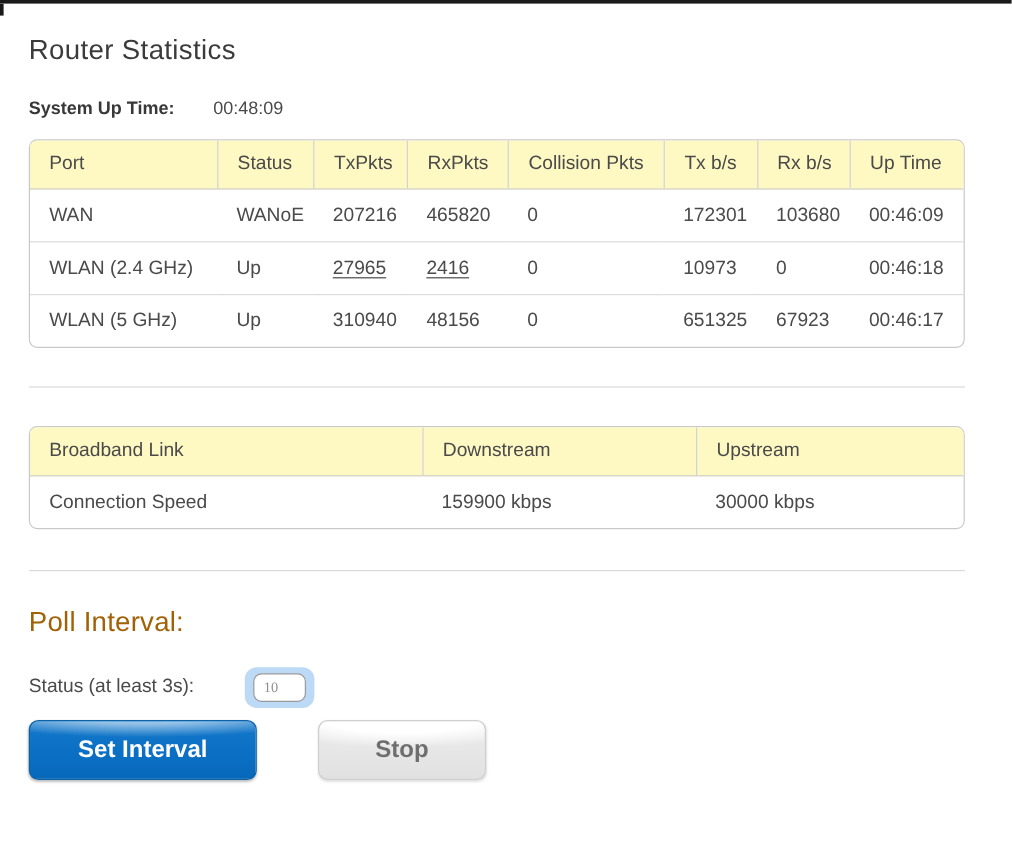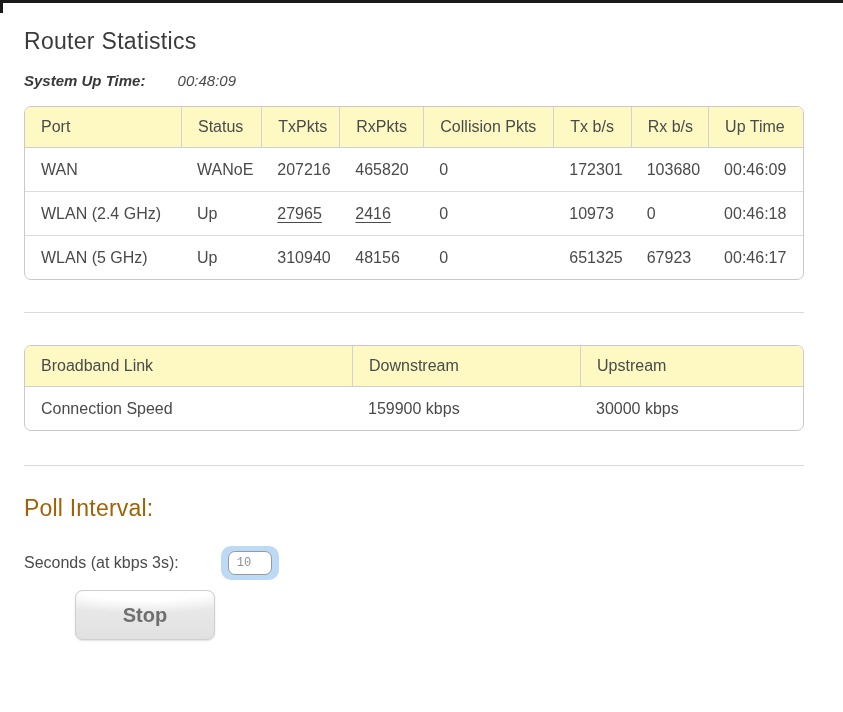--- a/index.html
+++ b/index.html
@@ -17,21 +17,21 @@
     position:absolute; left:0; top:0; width:3px; height:10px; background:#1a1a1a;
   }
   .content { padding-left:24px; padding-right:53px; }
 
   .page-title {
     margin:24px 0 0 0;
     font-size:23px; font-weight:400; color:#3b3b3b; letter-spacing:0.3px;
     line-height:28px;
   }
 
-  .uptime-row { margin-top:17px; font-size:15px; line-height:18px;font-style:italic; }
+  .uptime-row { margin-top:27px; font-size:15px; line-height:18px; }
   .uptime-label { font-weight:700; color:#383838; }
   .uptime-value { margin-left:28px; color:#4a4a4a; }
 
   .table-card {
     width:780px;
     border:1px solid #c9c9c9;
     border-radius:7px;
     overflow:hidden;
     background:#fff;
   }
@@ -71,21 +71,21 @@
   .input-glow {
     margin-left:42px;
     display:inline-flex; align-items:center;
     background:#bcd9f6;
     border-radius:10px;
     padding:5px 7px;
   }
   .poll-input {
     width:44px; height:24px;
     border:1px solid #9a9a9a; border-radius:7px;
-    font-family:Liberation Mono, monospace;
+    font-family:Liberation Serif, serif;
     font-size:12px; color:#8f8f8f;
     padding:0 4px 0 8px;
     outline:none;
     background:#ffffff;
   }
 
   .buttons-row { margin-top:10px; display:flex; align-items:center; }
   .btn {
     height:50px;
     border-radius:8px;
@@ -211,23 +211,24 @@
         </tr>
       </tbody>
     </table>
   </div>
 
   <hr class="section-divider divider-2">
 
   <h2 class="poll-heading">Poll Interval:</h2>
 
   <div class="seconds-row">
-    <span class="seconds-label">Seconds (at kbps 3s):</span>
+    <span class="seconds-label">Status (at least 3s):</span>
     <span class="input-glow">
       <input class="poll-input" type="text" value="10" style="">
     </span>
   </div>
 
   <div class="buttons-row">
+    <button class="btn btn-primary">Set Interval</button>
     <button class="btn btn-secondary">Stop</button>
   </div>
 
 </div>
 
 </body></html>

